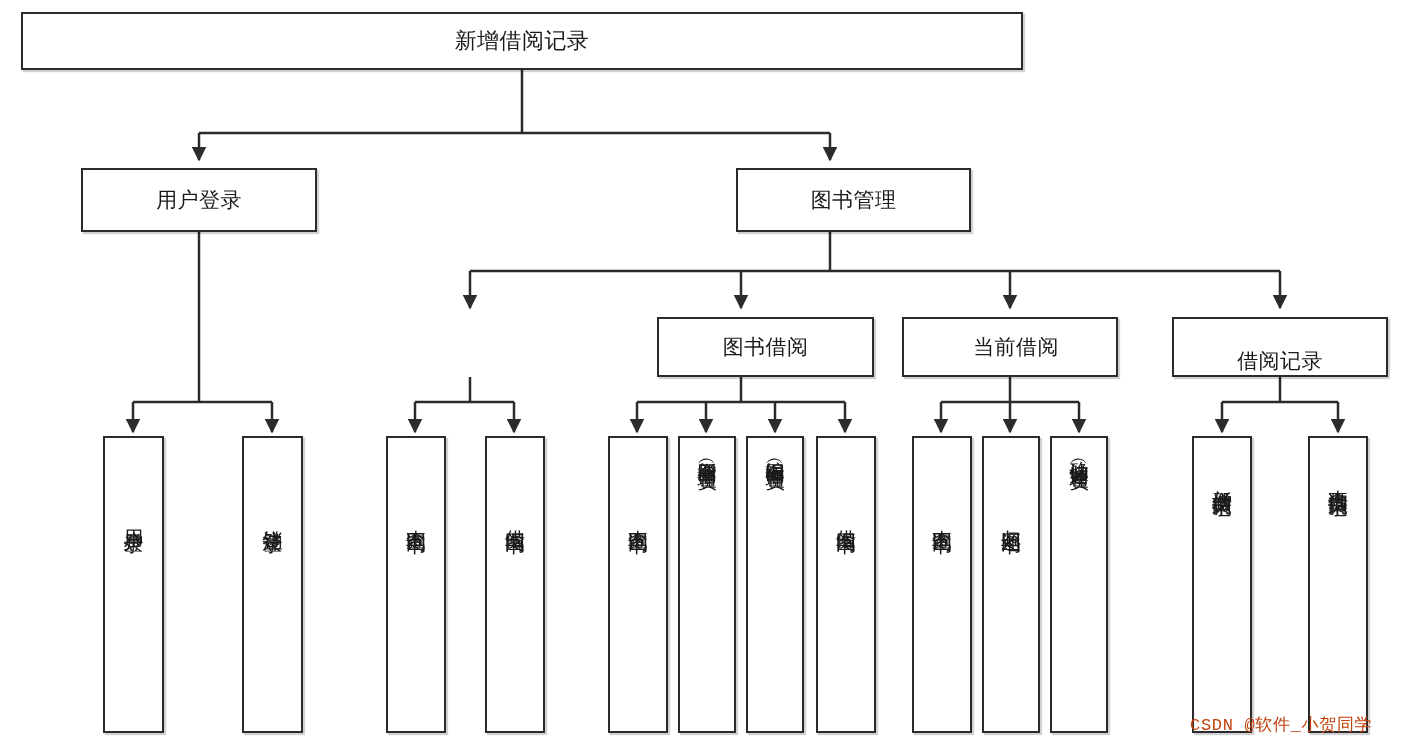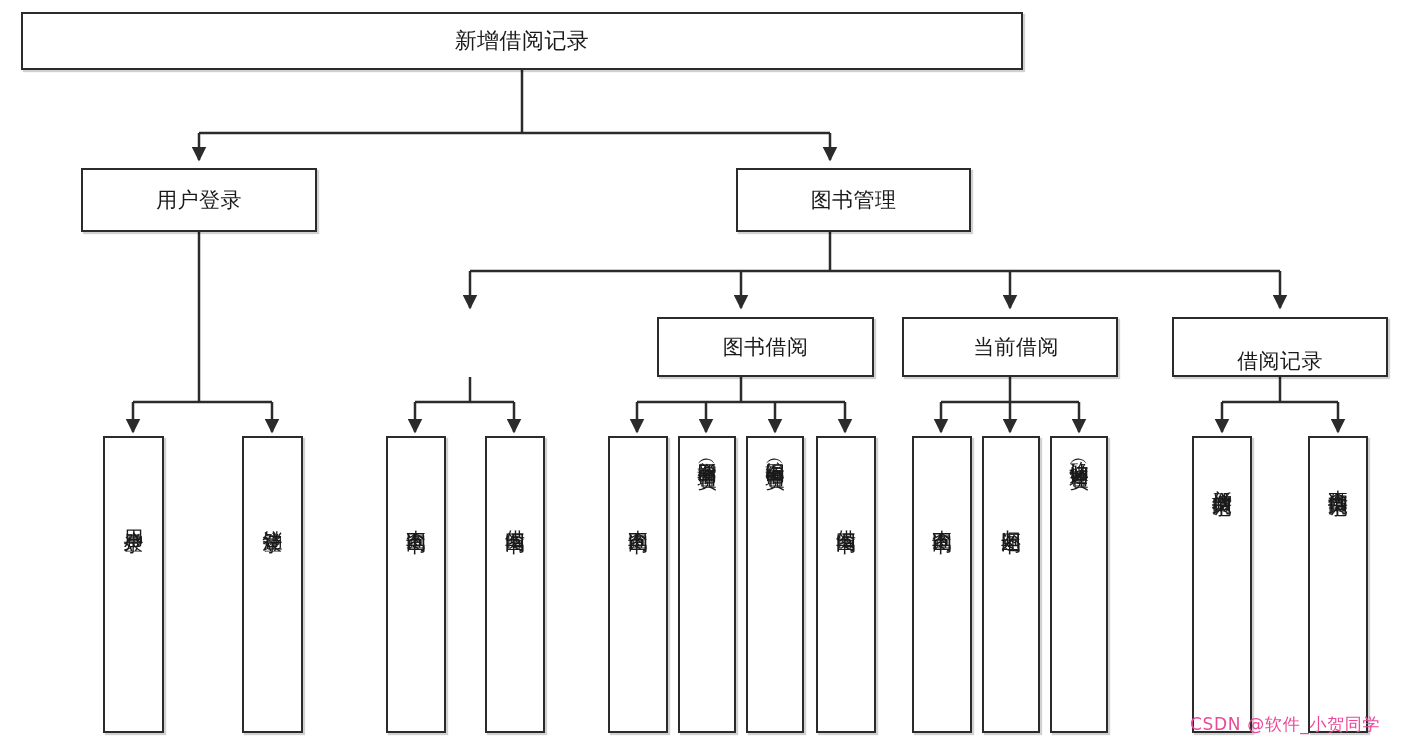--- a/index.html
+++ b/index.html
@@ -64,25 +64,26 @@
     font-size: 20px;
     line-height: 1.05;
     letter-spacing: 0.08em;
     margin: 0 auto;
   }
   .node.vert.tall-text .node-label {
     font-size: 19px;
   }
   .watermark {
     position: absolute;
-    color: #ec4899;
+    color: #c2410c;
     font-size: 17px;
     letter-spacing: 0.04em;
     white-space: nowrap;
     user-select: none;
+    font-family: Liberation Mono, monospace;
   }
 </style>
 </head>
 <body>
 
 <div id="diagram-canvas">
 
   <svg id="edge-layer" viewBox="0 0 1405 747" width="1405" height="747" xmlns="http://www.w3.org/2000/svg">
     <defs>
       <marker id="arrow" viewBox="0 0 10 10" refX="9" refY="5" markerWidth="6" markerHeight="6" orient="auto-start-reverse">

